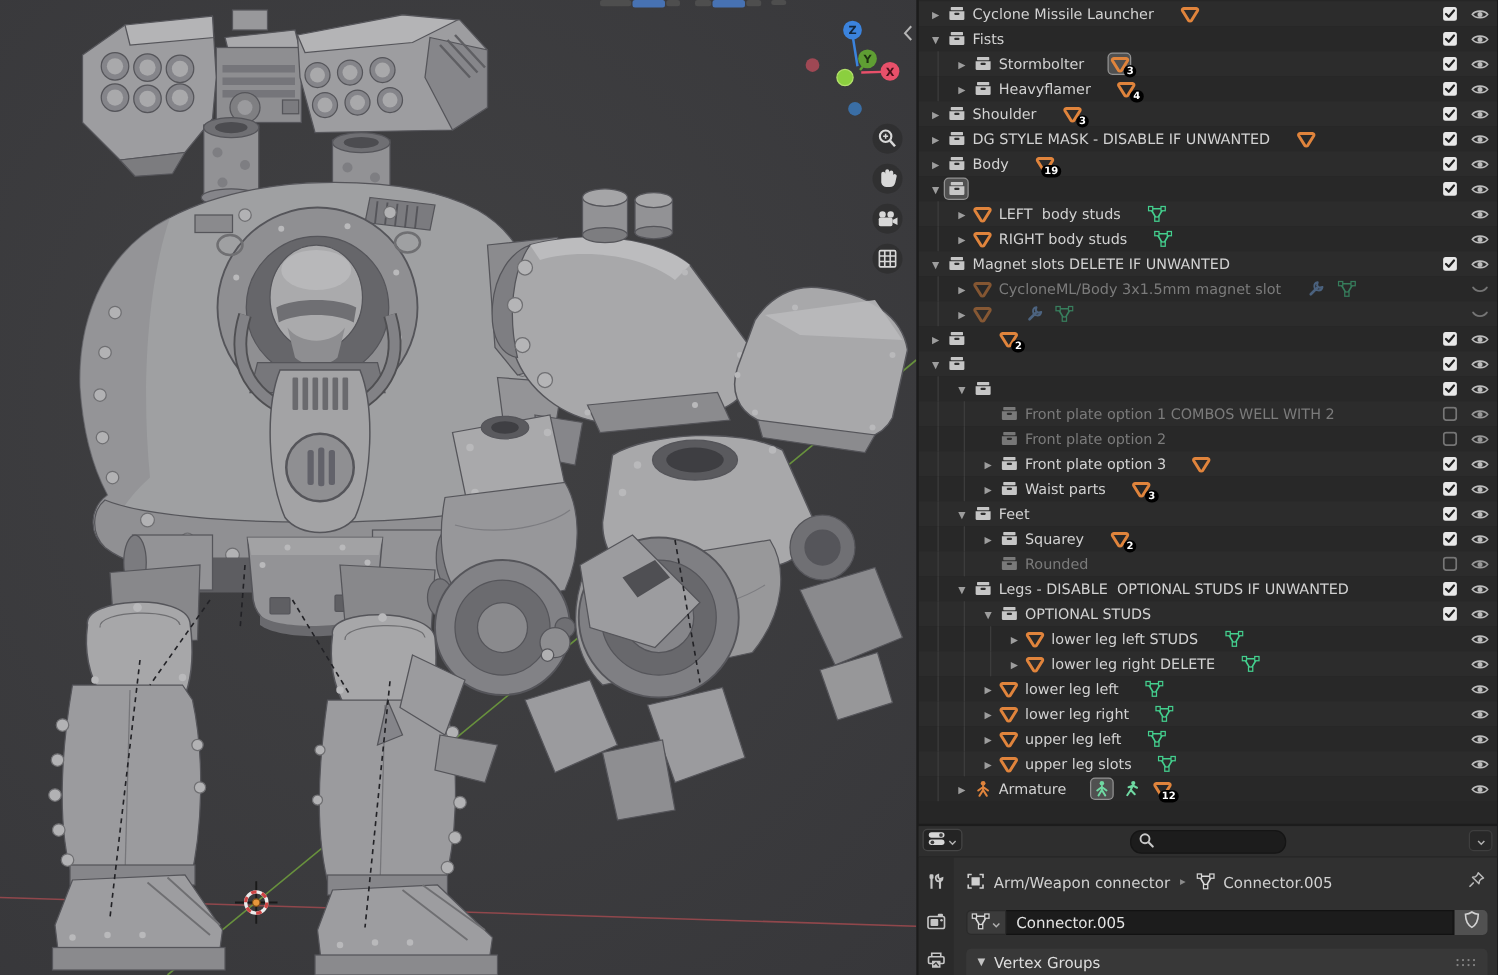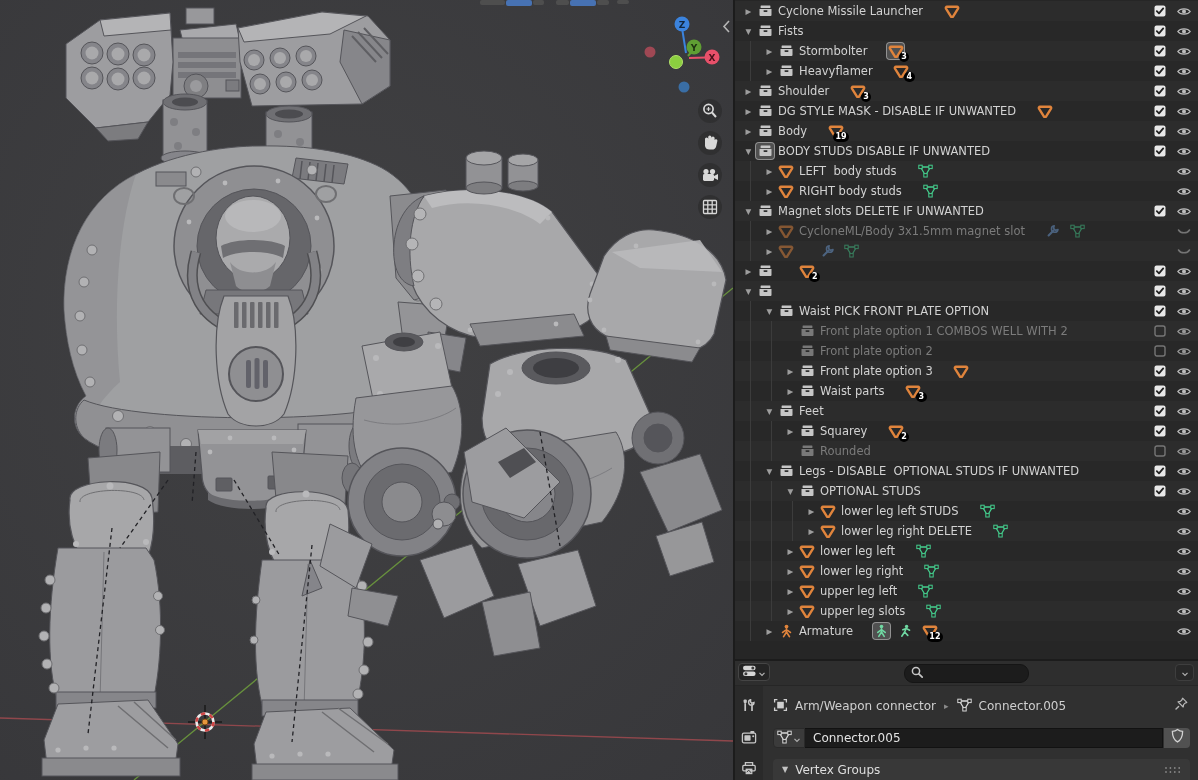--- a/index.html
+++ b/index.html
@@ -682,21 +682,20 @@
         </div>
         <div class="orow">
           <span class="oarrow">▼</span>
           <span class="oicon sel">
             <svg width="15" height="14" viewBox="0 0 15 14">
               <rect x="2.6" y="1.6" width="9.8" height="2.5" rx="0.5" fill="#c6c6c6"></rect>
               <path d="M1.5 5 h12 v6 a1 1 0 0 1 -1 1 h-10 a1 1 0 0 1 -1 -1 Z" fill="#c6c6c6"></path>
               <rect x="5.4" y="6.2" width="4.2" height="1.7" rx="0.8" fill="#2e2e2e"></rect>
             </svg>
           </span>
-          <span class="olabel">BODY STUDS DISABLE IF UNWANTED</span>
           <span class="ospacer"></span>
           <span class="ocb">
             <svg width="12" height="12" viewBox="0 0 12 12">
               <rect x="0.5" y="0.5" width="11" height="11" rx="2" fill="#e8e8e8"></rect>
               <path d="M2.8 6.2 L5 8.4 L9.2 3.4" fill="none" stroke="#202020" stroke-width="1.8" stroke-linecap="round" stroke-linejoin="round"></path>
             </svg>
           </span>
           <span class="oeye">
             <svg width="16" height="13" viewBox="0 0 16 13">
               <path d="M1.8 6.5 C4.2 3 11.8 3 14.2 6.5 C11.8 10 4.2 10 1.8 6.5 Z" fill="none" stroke="#bcbcbc" stroke-width="1.3"></path>
@@ -902,21 +901,20 @@
         <div class="orow">
           <span class="guide"></span>
           <span class="oarrow">▼</span>
           <span class="oicon">
             <svg width="15" height="14" viewBox="0 0 15 14">
               <rect x="2.6" y="1.6" width="9.8" height="2.5" rx="0.5" fill="#c6c6c6"></rect>
               <path d="M1.5 5 h12 v6 a1 1 0 0 1 -1 1 h-10 a1 1 0 0 1 -1 -1 Z" fill="#c6c6c6"></path>
               <rect x="5.4" y="6.2" width="4.2" height="1.7" rx="0.8" fill="#2e2e2e"></rect>
             </svg>
           </span>
-          <span class="olabel">Waist PICK FRONT PLATE OPTION</span>
           <span class="ospacer"></span>
           <span class="ocb">
             <svg width="12" height="12" viewBox="0 0 12 12">
               <rect x="0.5" y="0.5" width="11" height="11" rx="2" fill="#e8e8e8"></rect>
               <path d="M2.8 6.2 L5 8.4 L9.2 3.4" fill="none" stroke="#202020" stroke-width="1.8" stroke-linecap="round" stroke-linejoin="round"></path>
             </svg>
           </span>
           <span class="oeye">
             <svg width="16" height="13" viewBox="0 0 16 13">
               <path d="M1.8 6.5 C4.2 3 11.8 3 14.2 6.5 C11.8 10 4.2 10 1.8 6.5 Z" fill="none" stroke="#bcbcbc" stroke-width="1.3"></path>

